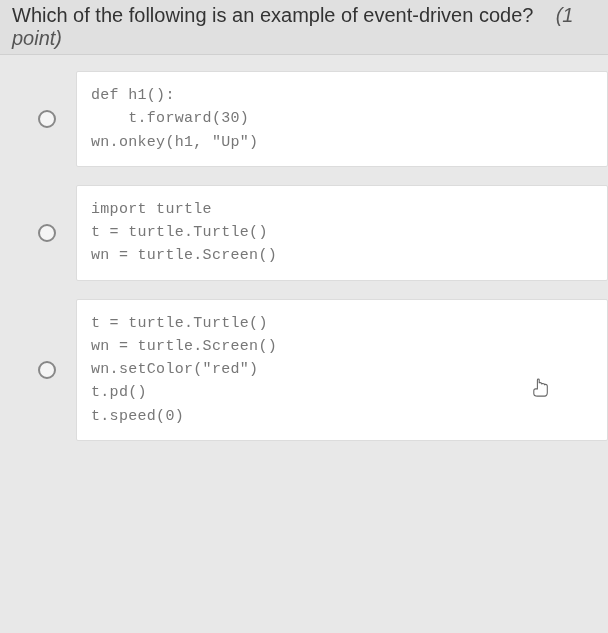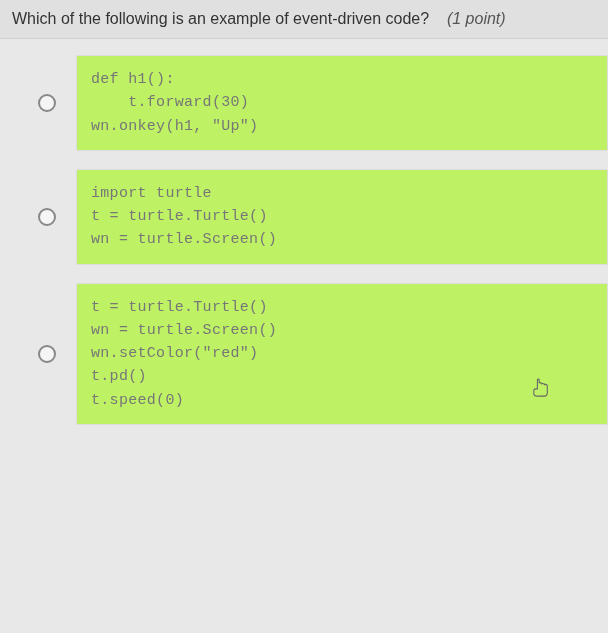--- a/index.html
+++ b/index.html
@@ -10,22 +10,22 @@
     body {
       font-family: Arial, Helvetica, sans-serif;
       background: #e8e8e8;
       width: 608px;
       height: 633px;
       overflow: hidden;
       position: relative;
     }
     .question-bar {
       background: #e0e0e0;
-      padding: 10px 12px;
-      font-size: 16px;
+      padding: 4px 12px;
+      font-size: 20px;
       color: #333;
       border-bottom: 1px solid #d0d0d0;
     }
     .question-bar .points {
       font-style: italic;
       color: #555;
     }
     .options {
       padding: 16px 0 0 38px;
     }
@@ -37,21 +37,21 @@
     .radio {
       width: 18px;
       height: 18px;
       border: 2px solid #888;
       border-radius: 50%;
       background: #f5f5f5;
       margin-right: 20px;
       flex-shrink: 0;
     }
     .code-block {
-      background: #bef264;
+      background: #ffffff;
       border: 1px solid #dcdcdc;
       padding: 12px 14px;
       font-family: "Courier New", Courier, monospace;
       font-size: 15px;
       color: #777;
       line-height: 1.55;
       white-space: pre;
       flex-grow: 1;
       border-radius: 2px;
       letter-spacing: 0.3px;

